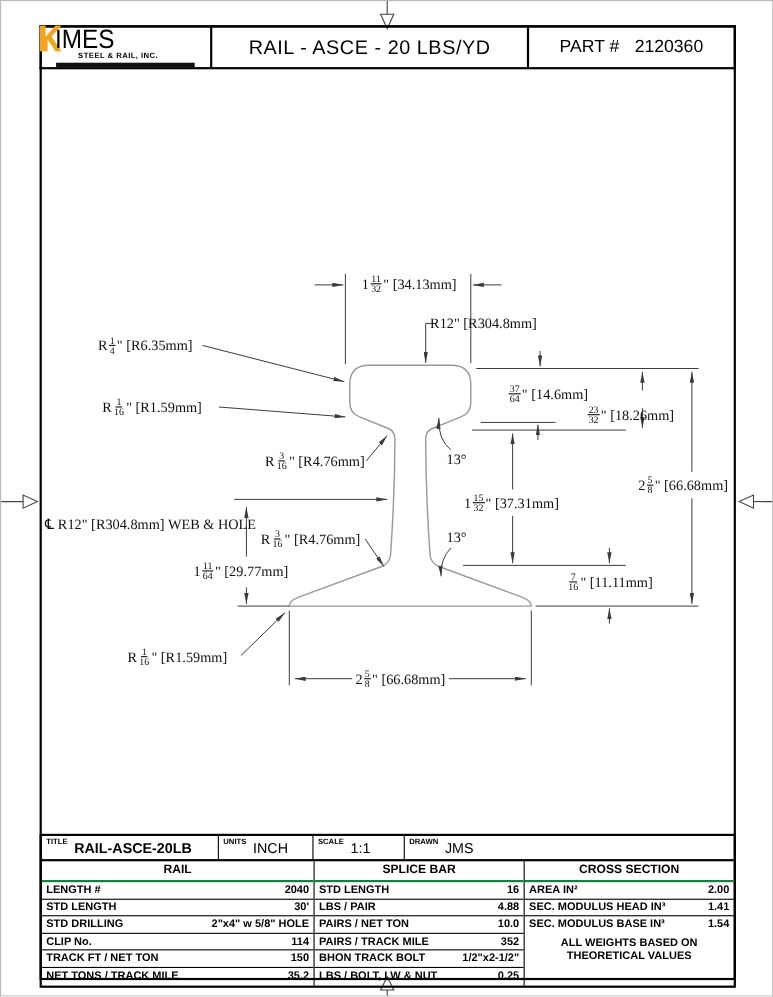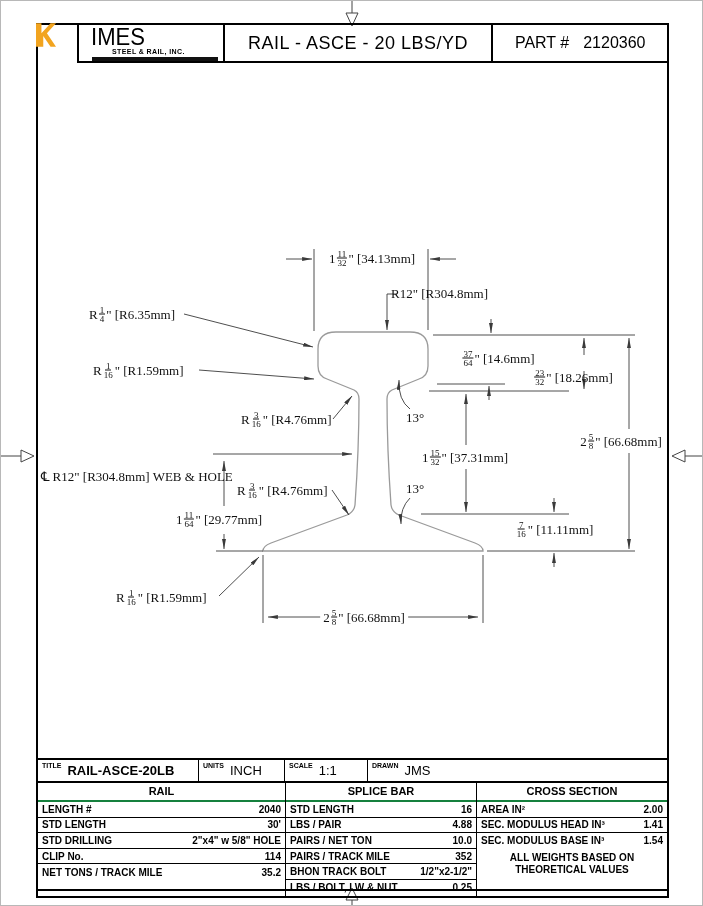--- a/index.html
+++ b/index.html
@@ -4,21 +4,21 @@
 <style>
   html,body{margin:0;padding:0;background:#e8e8e8;}
   .page{position:relative;width:703px;height:906px;background:#fff;border:1px solid #b8b8b8;box-sizing:border-box;overflow:hidden;
         font-family:"Liberation Sans","DejaVu Sans",sans-serif;color:#000;}
   svg{position:absolute;left:0;top:0;}
   .layer-drawing{z-index:1;}
   .layer-marks{z-index:2;pointer-events:none;}
   .frame{position:absolute;left:35px;top:22px;width:633px;height:868px;border:2px solid #000;box-sizing:border-box;z-index:3;pointer-events:none;}
 
   
-  .hdr{position:absolute;left:35px;top:22px;width:633px;height:40px;display:flex;z-index:4;box-sizing:border-box;padding-left:41px;}
+  .hdr{position:absolute;left:35px;top:22px;width:633px;height:40px;display:flex;z-index:4;box-sizing:border-box;}
   .hdr-box{border:2px solid #000;box-sizing:border-box;display:flex;align-items:center;justify-content:center;}
   .hdr-logo{width:155px;border-right:none;flex-direction:column;align-items:flex-start;padding:1px 0 0 12px;justify-content:flex-start;}
   .hdr-title{width:290px;font-size:18px;letter-spacing:.5px;}
   .hdr-part{width:188px;border-left:none;font-size:16px;gap:14px;}
   .logo-row1{display:flex;align-items:flex-end;height:24px;}
   .logo-k{width:20px;height:24px;}
   .logo-imes{font-size:24px;line-height:22px;transform:scaleX(.92);transform-origin:left bottom;letter-spacing:0;}
   .logo-sub{font-size:7px;font-weight:bold;letter-spacing:.4px;margin:0 0 0 21px;line-height:8px;}
   .logo-bar{width:126px;height:4px;background:#111;margin:1px 0 0 1px;}
 
@@ -299,20 +299,24 @@
             </div>
             <div class="trow">
               <span>STD DRILLING</span>
               <span>2"x4" w 5/8" HOLE</span>
             </div>
             <div class="trow">
               <span>CLIP No.</span>
               <span>114</span>
             </div>
             <div class="trow">
+              <span>TRACK FT / NET TON</span>
+              <span>150</span>
+            </div>
+            <div class="trow">
               <span>NET TONS / TRACK MILE</span>
               <span>35.2</span>
             </div>
           </div>
       </div>
       <div class="tcol w-splice">
         <div class="thead">SPLICE BAR</div>
         <div>
             <div class="trow">
               <span>STD LENGTH</span>

